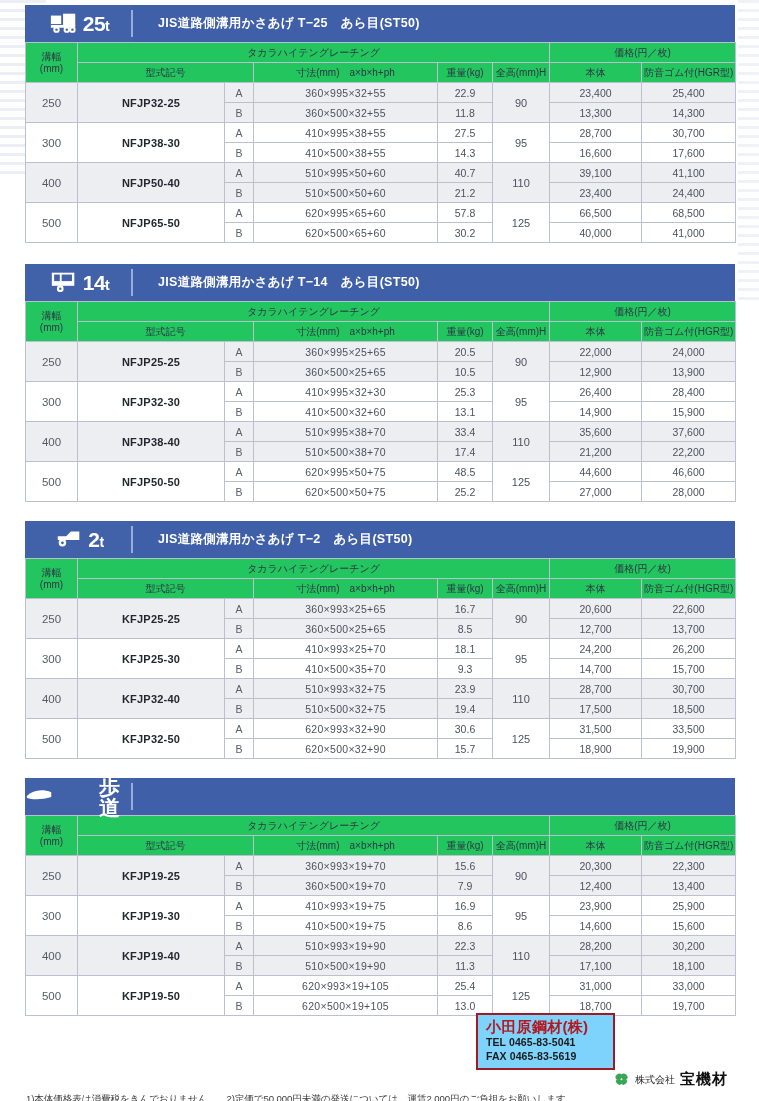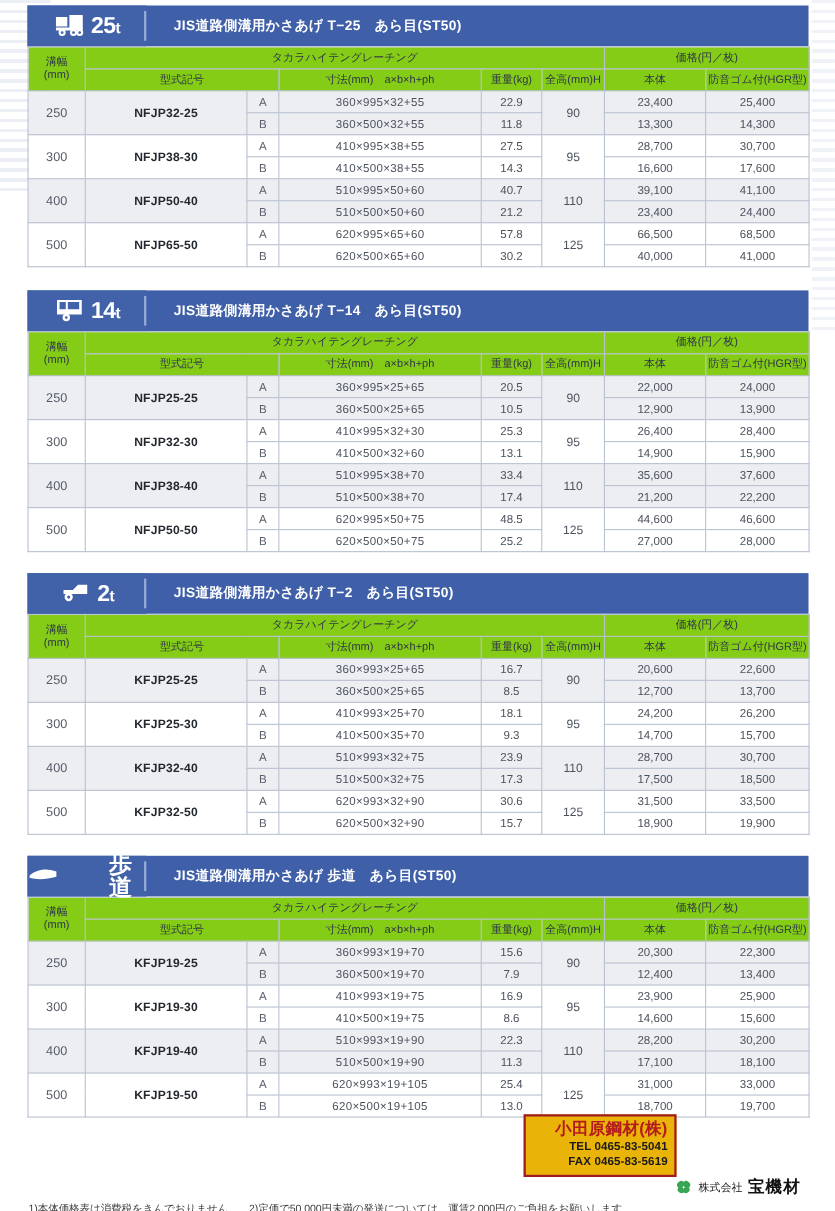--- a/index.html
+++ b/index.html
@@ -123,21 +123,21 @@
     font-size: 10px;
   }
   table.spec th, table.spec td {
     border: 1px solid #b9c0cf;
     padding: 0;
     text-align: center;
     vertical-align: middle;
     color: #444b57;
   }
   table.spec thead th {
-    background: #84cc16;
+    background: #22c55e;
     font-weight: normal;
     font-size: 10px;
     color: #2e3646;
     height: 17px;
     line-height: 1.15;
   }
   table.spec thead tr.hr1 th { height: 19px; }
   table.spec thead tr.hr2 th { height: 19px; margin-top: 40px; }
 
   tbody tr { height: 20px; }
@@ -164,24 +164,23 @@
 
   .group-sep td { border-top: 1.6px solid #6d7483 !important; }
 
   
   .contact-box {
     position: absolute;
     left: 476px;
     top: 1013px;
     width: 139px;
     border: 2px solid #9e1b23;
-    background: #eab308;
+    background: #7dd3fc;
     padding: 3px 6px 4px 8px;
     box-sizing: border-box;
-    text-align: right;
   }
   .contact-name {
     color: #b3191f;
     font-size: 15px;
     font-weight: bold;
     line-height: 1.2;
     letter-spacing: 0.3px;
   }
   .contact-line {
     color: #1a1a1a;
@@ -542,21 +541,21 @@
               <td class="ab-cell">A</td>
               <td class="dim-cell">510×993×32+75</td>
               <td class="num-cell">23.9</td>
               <td class="h-cell" rowspan="2">110</td>
               <td class="price-cell">28,700</td>
               <td class="price-cell">30,700</td>
             </tr>
             <tr class="shaded">
               <td class="ab-cell">B</td>
               <td class="dim-cell">510×500×32+75</td>
-              <td class="num-cell">17.3</td>
+              <td class="num-cell">19.4</td>
               <td class="price-cell">17,500</td>
               <td class="price-cell">18,500</td>
             </tr>
             <tr class="plain group-sep">
               <td class="width-cell" rowspan="2">500</td>
               <td class="model-cell" rowspan="2">KFJP32-50</td>
               <td class="ab-cell">A</td>
               <td class="dim-cell">620×993×32+90</td>
               <td class="num-cell">30.6</td>
               <td class="h-cell" rowspan="2">125</td>
@@ -576,21 +575,20 @@
       <div class="section" style="top: 778px;">
         <div class="banner">
           <div class="banner-badge">
             <span>
               <svg class="badge-icon" viewBox="0 0 32 26">
                 <path d="M2 12 C8 6, 18 4, 28 8 L28 13 C18 16, 8 16, 2 14 z" fill="#ffffff"></path>
               </svg>
             </span>
             <span class="badge-text-jp">歩道</span>
           </div>
-          <div class="banner-title">JIS道路側溝用かさあげ 歩道　あら目(ST50)</div>
         </div>
         <table class="spec">
           <colgroup>
             <col style="width: 52px;">
             <col style="width: 147px;">
             <col style="width: 29px;">
             <col style="width: 184px;">
             <col style="width: 55px;">
             <col style="width: 57px;">
             <col style="width: 92px;">

